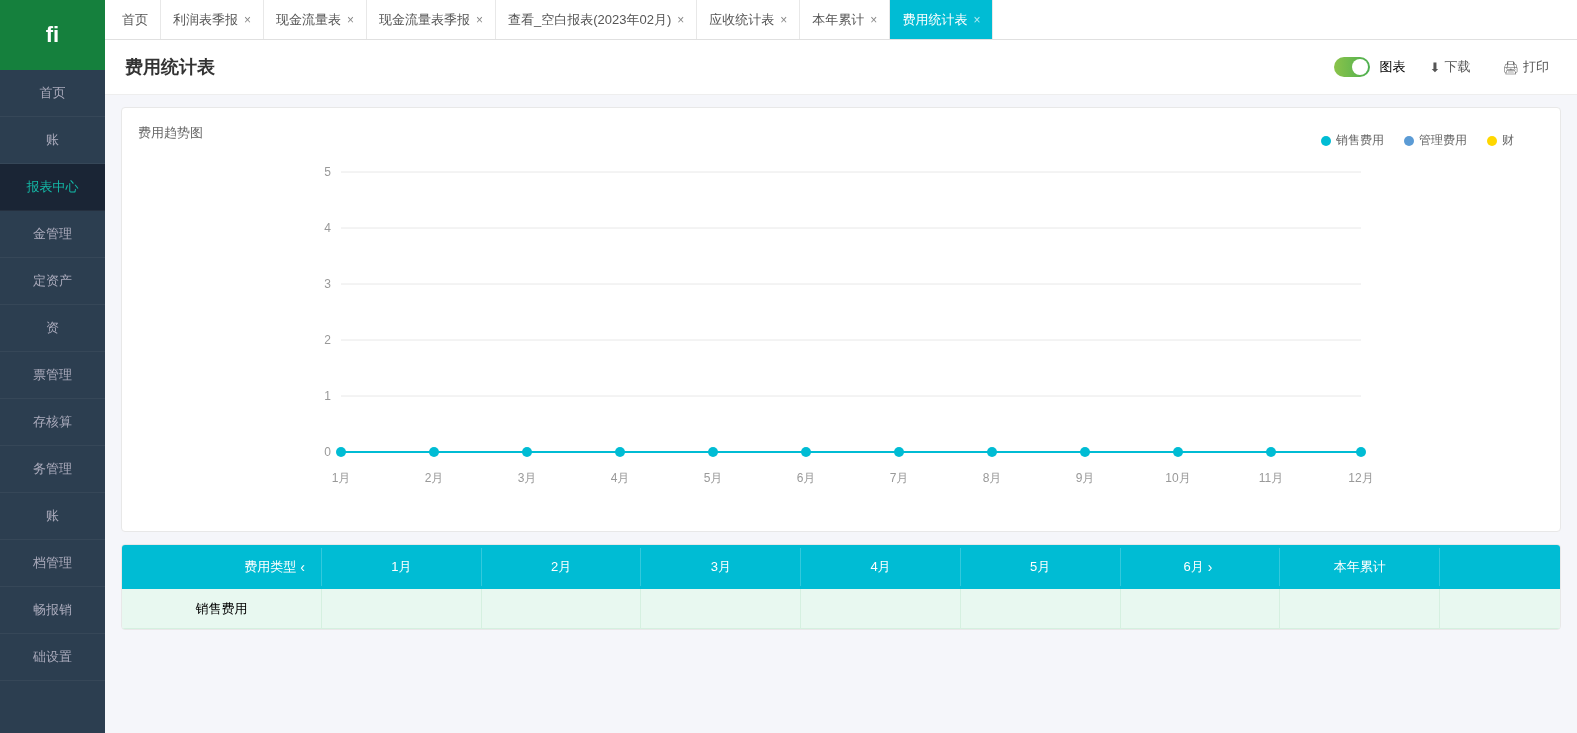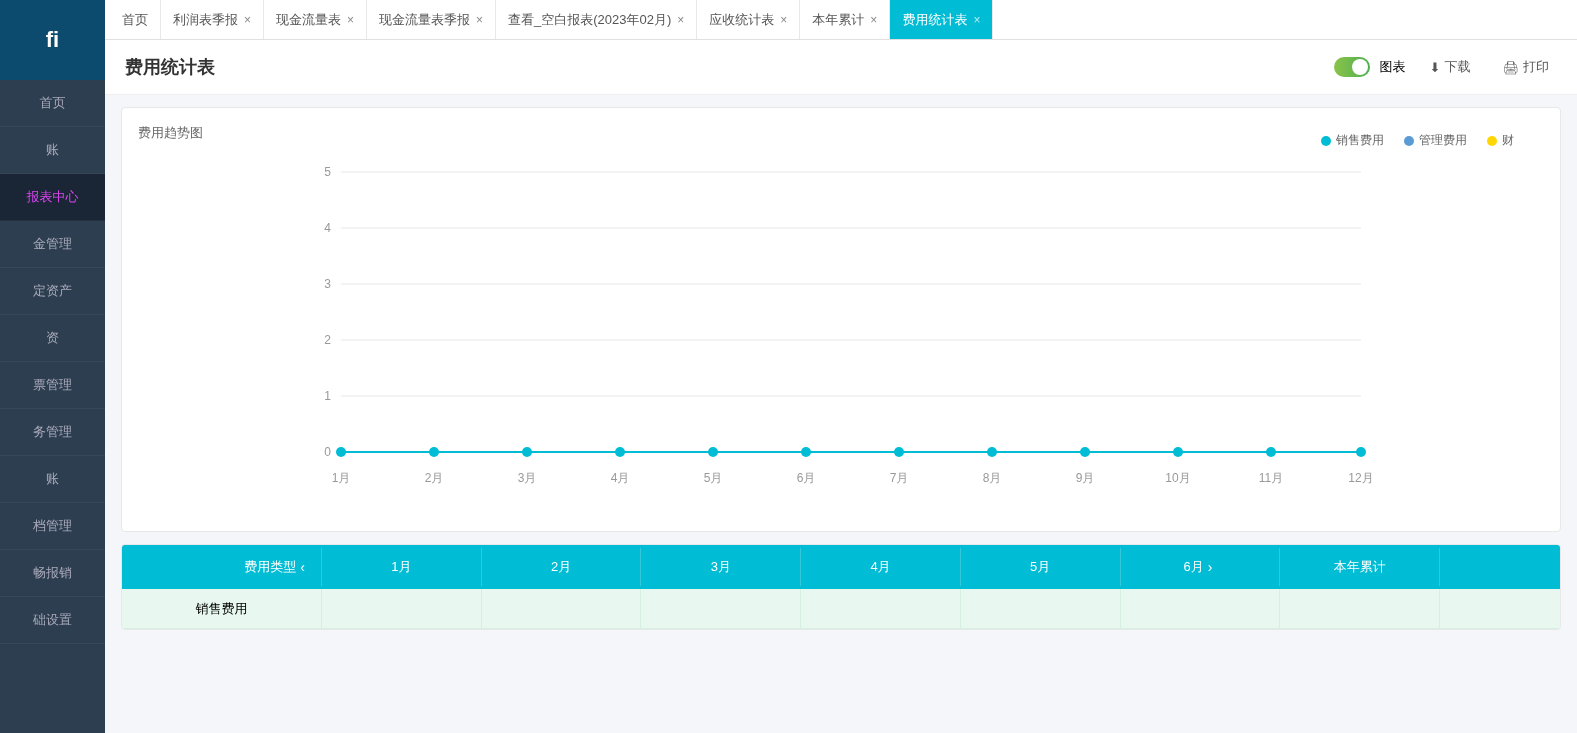--- a/index.html
+++ b/index.html
@@ -9,38 +9,38 @@
     .sidebar {
       width: 105px;
       background: #2c3e50;
       color: #ccc;
       flex-shrink: 0;
       display: flex;
       flex-direction: column;
       height: 100%;
     }
     .sidebar-logo {
-      height: 80px;
-      background: #0c4a6e;
+      height: 70px;
+      background: #15803d;
       display: flex;
       align-items: center;
       justify-content: center;
       font-size: 22px;
       font-weight: bold;
       color: white;
     }
     .sidebar-item {
       padding: 14px 10px;
       text-align: center;
       font-size: 13px;
       color: #aab;
       cursor: pointer;
       border-bottom: 1px solid rgba(255,255,255,0.05);
     }
-    .sidebar-item.active { background: #1a2535; color: #d946ef; }
+    .sidebar-item.active { background: #1a2535; color: #14b8a6; }
 
     
     .main {
       flex: 1;
       display: flex;
       flex-direction: column;
       overflow: hidden;
     }
 
     
@@ -226,20 +226,21 @@
 
 <div class="sidebar">
   <div class="sidebar-logo">fi</div>
   <div class="sidebar-item">首页</div>
   <div class="sidebar-item">账</div>
   <div class="sidebar-item active">报表中心</div>
   <div class="sidebar-item">金管理</div>
   <div class="sidebar-item">定资产</div>
   <div class="sidebar-item">资</div>
   <div class="sidebar-item">票管理</div>
+  <div class="sidebar-item">存核算</div>
   <div class="sidebar-item">务管理</div>
   <div class="sidebar-item">账</div>
   <div class="sidebar-item">档管理</div>
   <div class="sidebar-item">畅报销</div>
   <div class="sidebar-item">础设置</div>
 </div>
 
 <div class="main">
 
   <div class="tab-bar">

